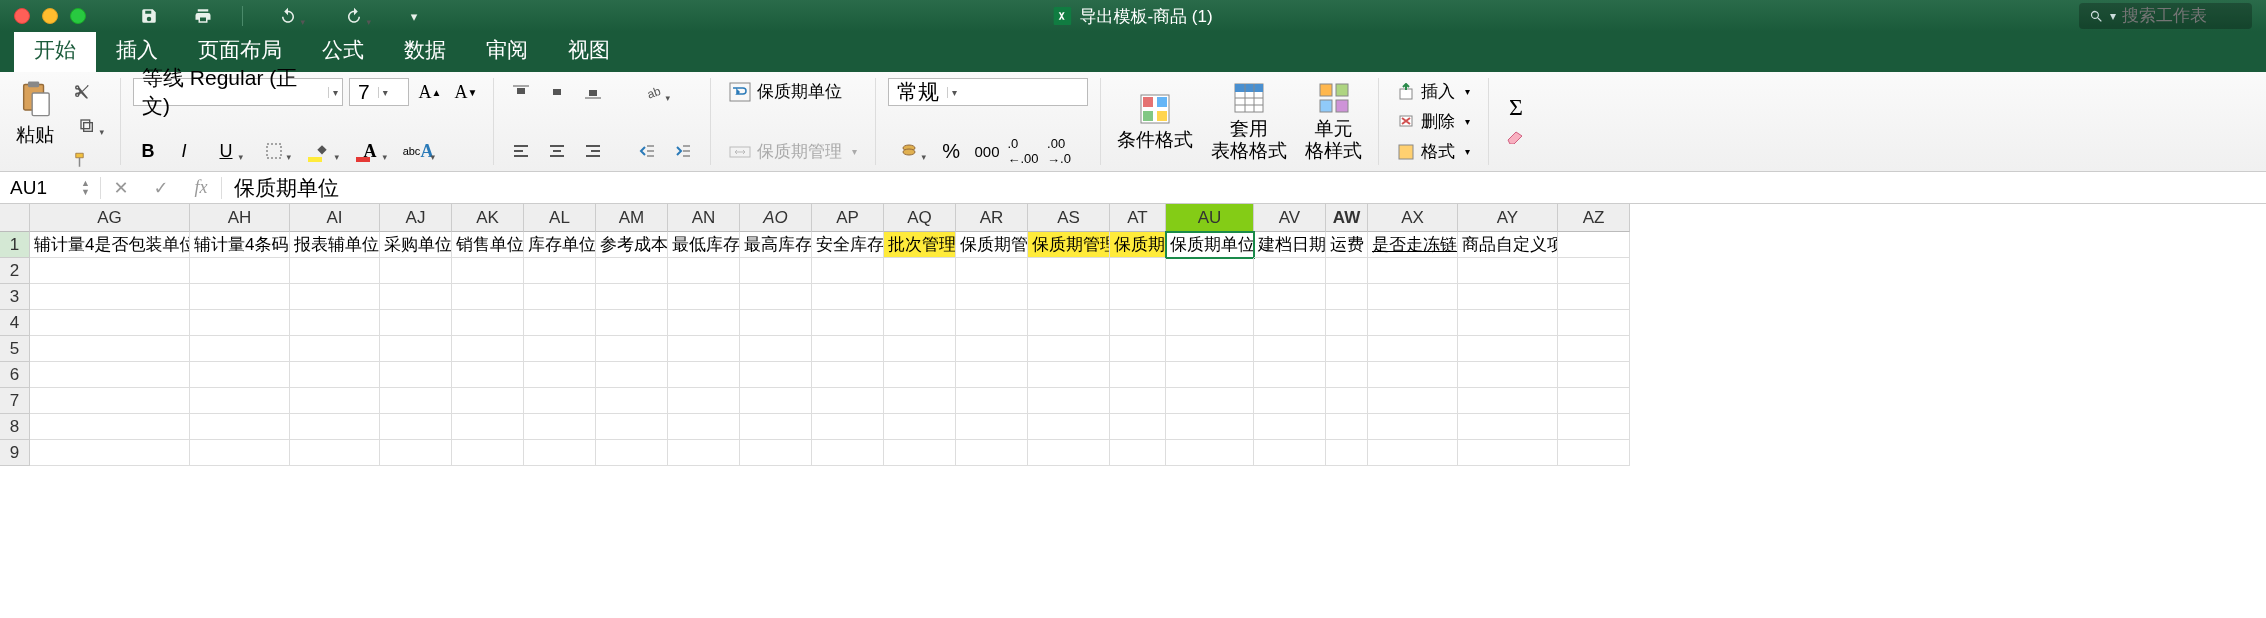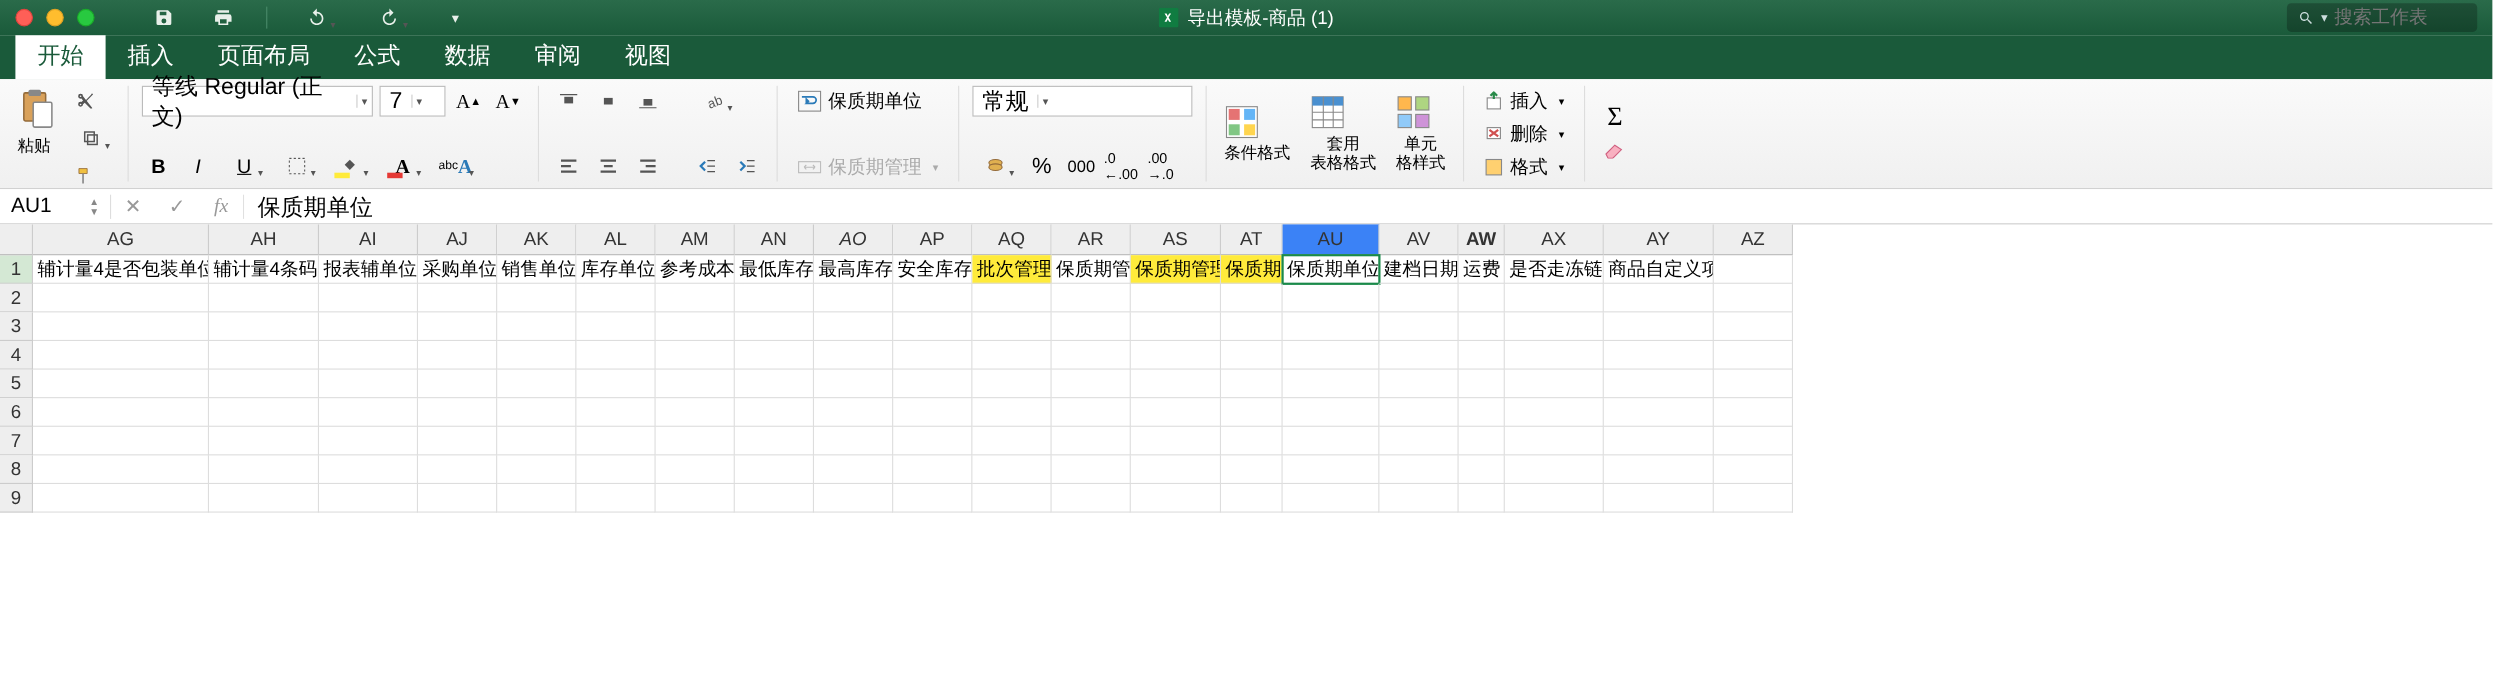--- a/index.html
+++ b/index.html
@@ -20,21 +20,21 @@
 .search-box input { background: transparent; border: none; color: #cdd; font-size: 17px; width: 120px; outline: none; }
 
 .tabs { height: 40px; background: #1a5a3a; display: flex; align-items: flex-end; padding-left: 14px; }
 .tab { color: #fff; padding: 8px 20px; font-size: 21px; cursor: pointer; }
 .tab.active { background: #fff; color: #1a5a3a; border-radius: 3px 3px 0 0; font-weight: 500; }
 
 .ribbon { height: 100px; background: linear-gradient(#fafafa,#f0f0f0); border-bottom: 1px solid #ccc; display: flex; align-items: stretch; padding: 6px 0; }
 .group { display: flex; flex-direction: column; justify-content: space-between; padding: 0 12px; border-right: 1px solid #ddd; }
 .group.noborder { border-right: none; }
 .row { display: flex; align-items: center; gap: 6px; }
-.btn-lg { display: flex; flex-direction: column; align-items: flex-start; gap: 4px; font-size: 15px; cursor: pointer; padding: 2px 4px; }
+.btn-lg { display: flex; flex-direction: column; align-items: center; gap: 4px; font-size: 19px; cursor: pointer; padding: 2px 4px; }
 .btn-lg .lbl { text-align: center; line-height: 1.15; }
 .combo { display: flex; align-items: center; border: 1px solid #bbb; background: #fff; height: 28px; }
 .combo span { padding: 16px 8px; font-size: 21px; }
 .combo .arr { border-left: 1px solid #ccc; padding: 0 4px; font-size: 10px; color: #555; }
 .ibtn { width: 30px; height: 28px; display: inline-flex; align-items: center; justify-content: center; border: 1px solid transparent; cursor: pointer; font-size: 18px; }
 .ibtn.wdd { width: 42px; position: relative; }
 .ibtn.wdd::after { content: "▾"; font-size: 9px; position: absolute; right: 3px; bottom: 2px; color: #555; }
 .fill-y { background: #ffeb3b; width: 14px; height: 5px; display: inline-block; }
 .fill-r { background: #e53935; width: 14px; height: 5px; display: inline-block; }
 .cell-btn { display: flex; align-items: center; gap: 6px; font-size: 17px; padding: 2px 6px; cursor: pointer; }
@@ -45,21 +45,21 @@
 .namebox .spin { display: flex; flex-direction: column; font-size: 9px; line-height: 1; color: #888; }
 .fbar .fbtn { width: 40px; text-align: center; color: #999; font-size: 18px; cursor: pointer; }
 .fbar .fx { font-style: italic; font-family: serif; }
 .fbar .sep { width: 1px; height: 22px; background: #ddd; }
 .fbar input { border: none; font-size: 21px; padding: 0 12px; flex: 1; outline: none; }
 
 .grid-wrap { position: relative; }
 .corner { position: absolute; left: 0; top: 0; width: 30px; height: 28px; background: #eee; border-right: 1px solid #ccc; border-bottom: 1px solid #bbb; }
 .colhdr { display: flex; margin-left: 30px; height: 28px; }
 .ch { flex: 0 0 auto; background: #eee; border-right: 1px solid #ccc; border-bottom: 1px solid #bbb; display: flex; align-items: center; justify-content: center; font-size: 17px; color: #333; }
-.ch.active { background: #3b82f6; }
+.ch.active { background: #84cc16; }
 .rows { display: flex; flex-direction: column; }
 .rw { display: flex; height: 26px; }
 .rh { width: 30px; background: #eee; border-right: 1px solid #ccc; border-bottom: 1px solid #ccc; display: flex; align-items: center; justify-content: center; font-size: 17px; color: #333; flex-shrink: 0; }
 .rh.active { background: #d4e8d4; }
 .cell { border-right: 1px solid #ddd; border-bottom: 1px solid #ddd; flex: 0 0 auto; font-size: 17px; display: flex; align-items: center; padding: 0 4px; overflow: hidden; white-space: nowrap; }
 .cell.hl { background: #ffeb3b; }
 .cell.sel { outline: 2px solid #1a8a4a; outline-offset: -1px; }
 </style>
 </head>
 <body>
@@ -432,21 +432,21 @@
         <div class="cell" style="width: 72px;">最低库存</div>
         <div class="cell" style="width: 72px;">最高库存</div>
         <div class="cell" style="width: 72px;">安全库存</div>
         <div class="cell hl" style="width: 72px;">批次管理</div>
         <div class="cell" style="width: 72px;">保质期管理</div>
         <div class="cell hl" style="width: 82px;">保质期管理</div>
         <div class="cell hl" style="width: 56px;">保质期</div>
         <div class="cell sel" style="width: 88px;">保质期单位</div>
         <div class="cell" style="width: 72px;">建档日期</div>
         <div class="cell" style="width: 42px;">运费</div>
-        <div class="cell" style="width: 90px;">是否走冻链</div>
+        <div class="cell" style="width: 90px; text-decoration: underline;">是否走冻链</div>
         <div class="cell" style="width: 100px;">商品自定义项</div>
         <div class="cell" style="width: 72px;"></div>
       </div>
       <div class="rw">
         <div class="rh">2</div>
         <div class="cell" style="width: 160px;"></div>
         <div class="cell" style="width: 100px;"></div>
         <div class="cell" style="width: 90px;"></div>
         <div class="cell" style="width: 72px;"></div>
         <div class="cell" style="width: 72px;"></div>

